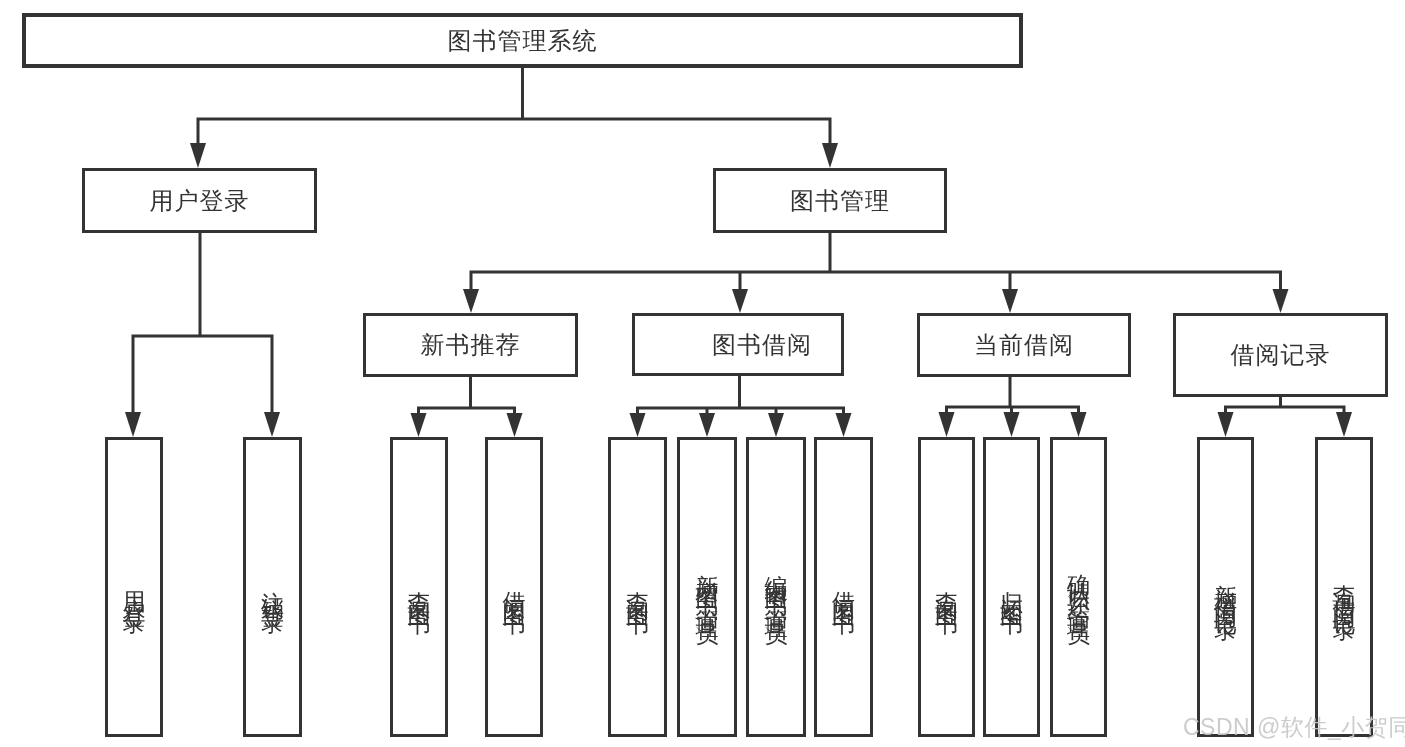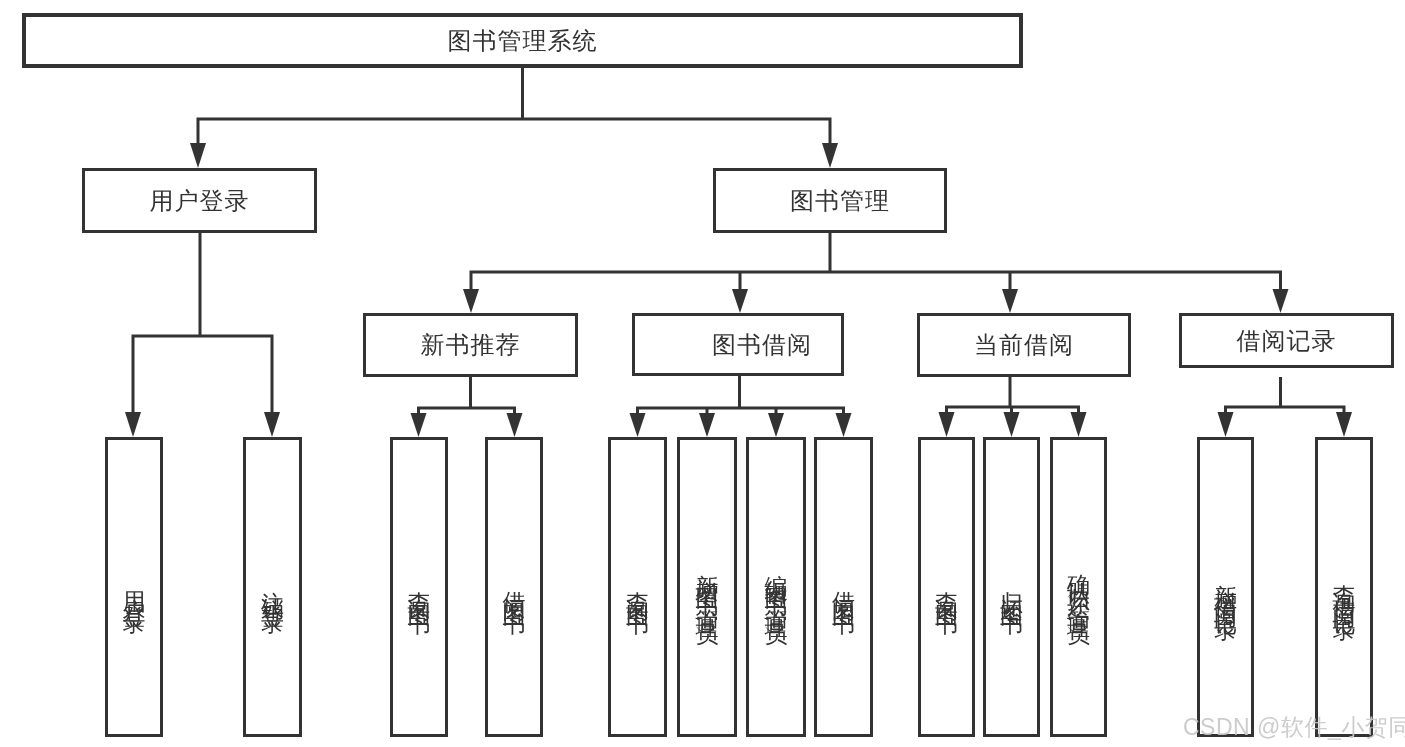--- a/index.html
+++ b/index.html
@@ -82,21 +82,21 @@
 
   <div class="box mid" style="left:363px;top:313px;width:215px;height:64px;text-align:center;">
     <span>新书推荐</span>
   </div>
   <div class="box mid" style="left:632px;top:313px;width:212px;height:63px;padding-left:48px;">
     <span>图书借阅</span>
   </div>
   <div class="box mid" style="left:903px;top:313px;width:214px;height:64px;margin-left:14px;">
     <span>当前借阅</span>
   </div>
-  <div class="box mid" style="left:1173px;top:313px;width:215px;height:55px;margin-left:6px;">
+  <div class="box mid" style="left:1173px;top:313px;width:215px;height:84px;">
     <span>借阅记录</span>
   </div>
 
   <div class="box leaf" style="left:105px;top:437px;width:58px;height:300px;">
     <span class="vtext">用户登录</span>
   </div>
   <div class="box leaf" style="left:243px;top:437px;width:59px;height:300px;">
     <span class="vtext">注销登录</span>
   </div>
 

